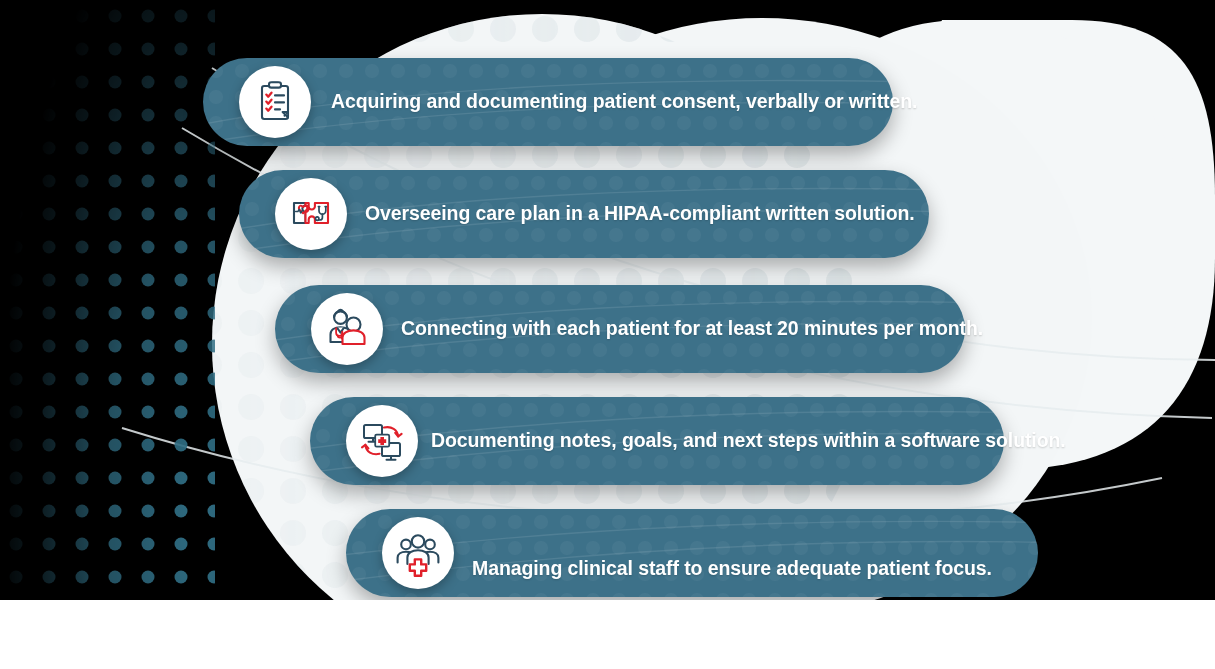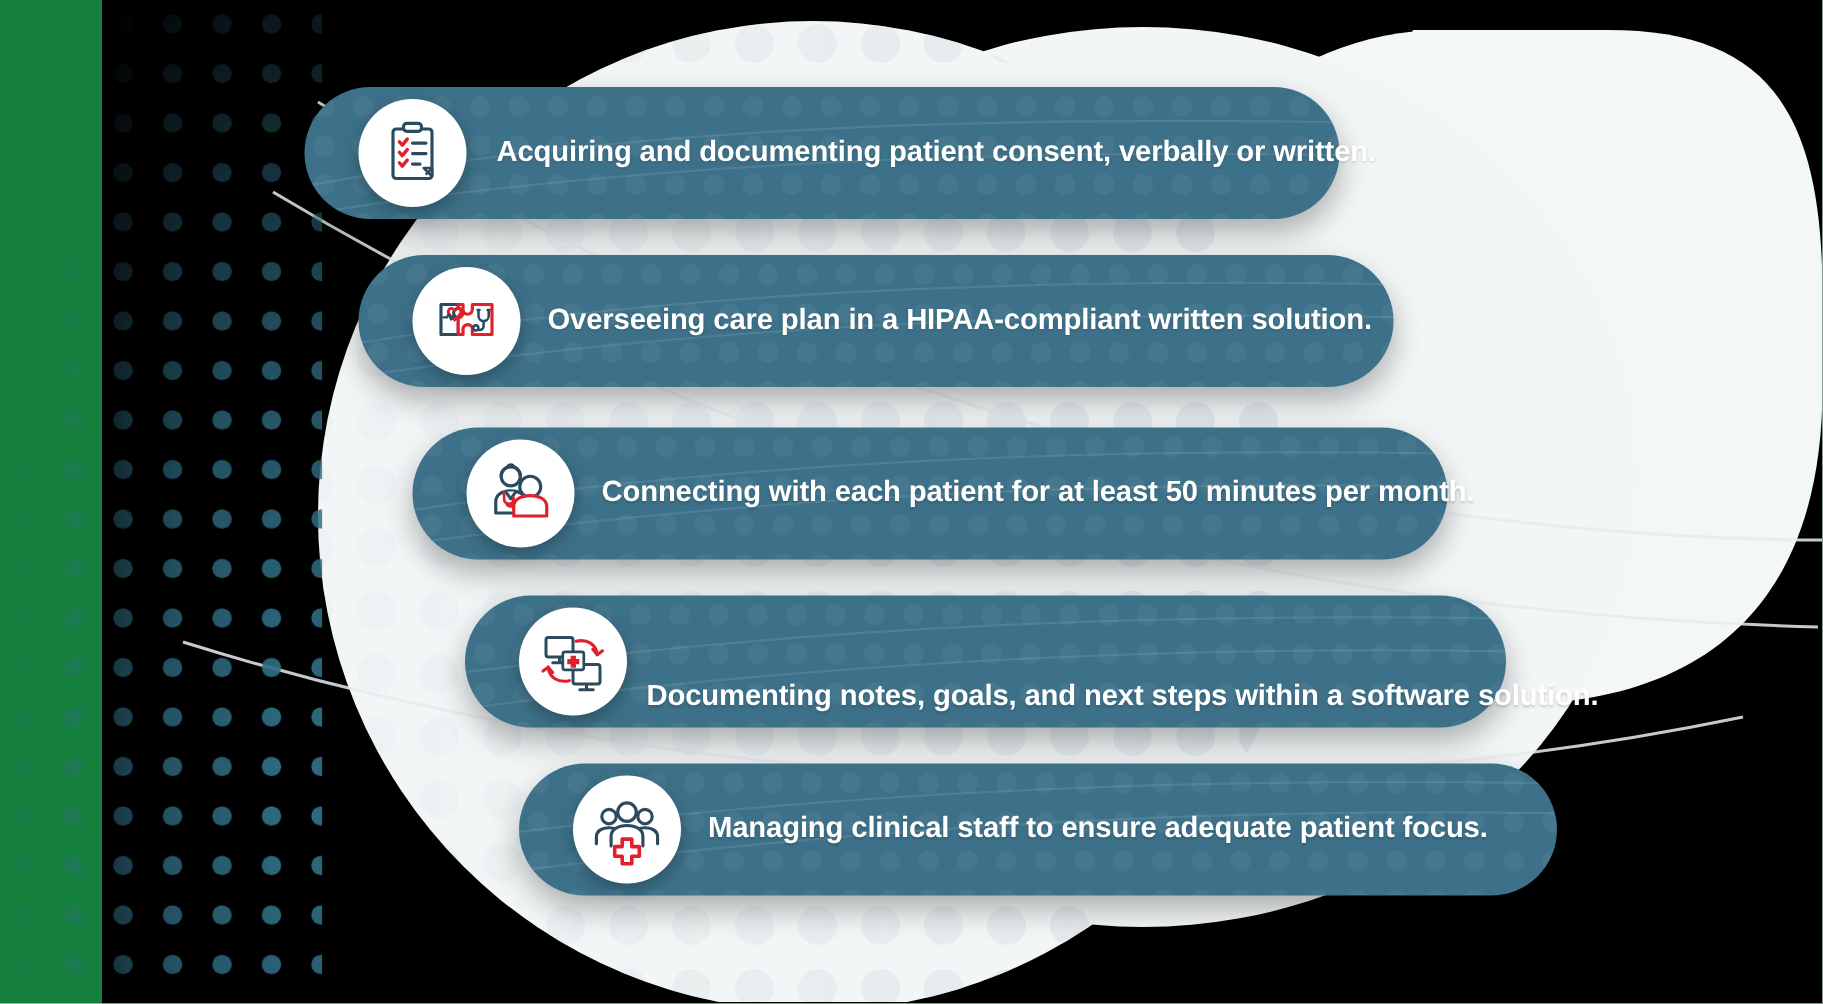--- a/index.html
+++ b/index.html
@@ -1,21 +1,21 @@
 <!DOCTYPE html>
 <html><head>
 <meta charset="utf-8">
 <title>Care Management Responsibilities</title>
 <style>
   html,body{margin:0;padding:0;background:#ffffff;}
   body{
     font-family:"Liberation Sans", sans-serif;
     width:1215px;height:669px;overflow:hidden;
   }
-  #stage{position:relative;width:1215px;height:669px;background:#15803d;overflow:hidden;}
+  #stage{position:relative;width:1215px;height:600px;background:#000000;overflow:hidden;}
 
   
   .left-dots{
     position:absolute;left:0;top:0;width:215px;height:669px;
     z-index:3;pointer-events:none;
   }
 
   
   .black-panel{
     position:absolute;left:68px;top:0;width:1147px;height:669px;
@@ -229,21 +229,21 @@
           <path d="M15 23.6 l3.5 5 l3.5 -5" fill="#ffffff" stroke="#2b4a5e" stroke-width="2" stroke-linejoin="round"></path>
           <g fill="none" stroke="#e0202a" stroke-width="1.8" stroke-linecap="round">
             <path d="M14.1 24.2 v4.6 a3.1 3.1 0 0 0 6.2 0 v-1.2"></path>
             <path d="M20.3 29.2 v2.1 a2.3 2.3 0 0 1 -4.6 0"></path>
             <circle cx="21.4" cy="33.2" r="1.8" fill="#ffffff"></circle>
           </g>
           <circle cx="31.5" cy="20.5" r="7" fill="#ffffff" stroke="#2b4a5e" stroke-width="2.1"></circle>
           <path d="M20.5 40 v-6.4 c0 -4.4 4.6 -7.2 11 -7.2 c6.4 0 11 2.8 11 7.2 V40 Z" fill="#ffffff" stroke="#e0202a" stroke-width="2.1" stroke-linejoin="round"></path>
         </svg>
       </div>
-      <div class="bar-label" style="left:126px;top:32px;">Connecting with each patient for at least 50 minutes per month.</div>
+      <div class="bar-label" style="left:126px;top:32px;">Connecting with each patient for at least 20 minutes per month.</div>
     </div>
 
     <div class="bar-row" style="left:310px;top:397px;">
       <div class="bar" style="width:694px;height:88px;">
         <svg class="bar-tex" viewBox="0 0 694 88" preserveAspectRatio="none">
           <rect x="0" y="0" width="694" height="88" fill="url(#bd1)"></rect>
           <g fill="none" stroke="#ffffff" stroke-opacity="0.10" stroke-width="1.4">
             <path d="M -20 54 C 210 22 450 10 730 16"></path>
             <path d="M -20 78 C 230 44 480 32 730 38"></path>
           </g>
@@ -258,21 +258,21 @@
           <path d="M34 40 v3.4" stroke="#2b4a5e" stroke-width="2"></path>
           <path d="M29.5 43.8 h9" stroke="#2b4a5e" stroke-width="2" stroke-linecap="round"></path>
           <path d="M27 11.5 c7.5 -1.6 13.5 2 14.2 9" fill="none" stroke="#e0202a" stroke-width="2.1" stroke-linecap="round"></path>
           <path d="M41.2 20.5 l-3 -3.6 M41.2 20.5 l3.4 -2.6" stroke="#e0202a" stroke-width="2.1" stroke-linecap="round" fill="none"></path>
           <path d="M22.6 37.8 c-7.5 1.6 -13.5 -2 -14.2 -9" fill="none" stroke="#e0202a" stroke-width="2.1" stroke-linecap="round"></path>
           <path d="M8.4 28.8 l3 3.6 M8.4 28.8 l-3.4 2.6" stroke="#e0202a" stroke-width="2.1" stroke-linecap="round" fill="none"></path>
           <rect x="18.2" y="18.6" width="14" height="12" rx="1.4" fill="#ffffff" stroke="#2b4a5e" stroke-width="1.8"></rect>
           <path d="M23.4 21.1 h3.6 v2.2 h2.2 v3.6 h-2.2 v2.2 h-3.6 v-2.2 h-2.2 v-3.6 h2.2 z" fill="#e0202a"></path>
         </svg>
       </div>
-      <div class="bar-label" style="left:121px;top:32px;margin-top:24px;">Documenting notes, goals, and next steps within a software solution.</div>
+      <div class="bar-label" style="left:121px;top:32px;">Documenting notes, goals, and next steps within a software solution.</div>
     </div>
 
     <div class="bar-row" style="left:346px;top:509px;">
       <div class="bar" style="width:692px;height:88px;">
         <svg class="bar-tex" viewBox="0 0 692 88" preserveAspectRatio="none">
           <rect x="0" y="0" width="692" height="88" fill="url(#bd1)"></rect>
           <g fill="none" stroke="#ffffff" stroke-opacity="0.10" stroke-width="1.4">
             <path d="M -20 48 C 220 18 460 8 730 14"></path>
             <path d="M -20 74 C 240 40 490 28 730 34"></path>
           </g>
@@ -282,17 +282,17 @@
         <svg width="50" height="50" viewBox="0 0 50 50">
           <circle cx="25" cy="13.4" r="6.2" fill="#ffffff" stroke="#2b4a5e" stroke-width="2.1"></circle>
           <circle cx="13" cy="16.4" r="4.8" fill="#ffffff" stroke="#2b4a5e" stroke-width="2.1"></circle>
           <circle cx="37" cy="16.4" r="4.8" fill="#ffffff" stroke="#2b4a5e" stroke-width="2.1"></circle>
           <path d="M4.6 34.5 v-4.8 c0 -3.6 3.5 -5.9 8.4 -5.9 c2.1 0 3.9 0.4 5.3 1.1" fill="none" stroke="#2b4a5e" stroke-width="2.1" stroke-linecap="round"></path>
           <path d="M45.4 34.5 v-4.8 c0 -3.6 -3.5 -5.9 -8.4 -5.9 c-2.1 0 -3.9 0.4 -5.3 1.1" fill="none" stroke="#2b4a5e" stroke-width="2.1" stroke-linecap="round"></path>
           <path d="M14.4 36 v-6.6 c0 -4.3 4.6 -7.1 10.6 -7.1 c6 0 10.6 2.8 10.6 7.1 V36" fill="#ffffff" stroke="#2b4a5e" stroke-width="2.1" stroke-linecap="round"></path>
           <path d="M21.8 31.4 h6.4 v5 h5 v6.4 h-5 v5 h-6.4 v-5 h-5 v-6.4 h5 z" fill="#ffffff" stroke="#e0202a" stroke-width="2.4" stroke-linejoin="round"></path>
         </svg>
       </div>
-      <div class="bar-label" style="left:126px;top:32px;">Managing clinical staff to ensure adequate patient focus.</div>
+      <div class="bar-label" style="left:126px;top:48px;">Managing clinical staff to ensure adequate patient focus.</div>
     </div>
 
   </div>
 </div>
 
 </body></html>

